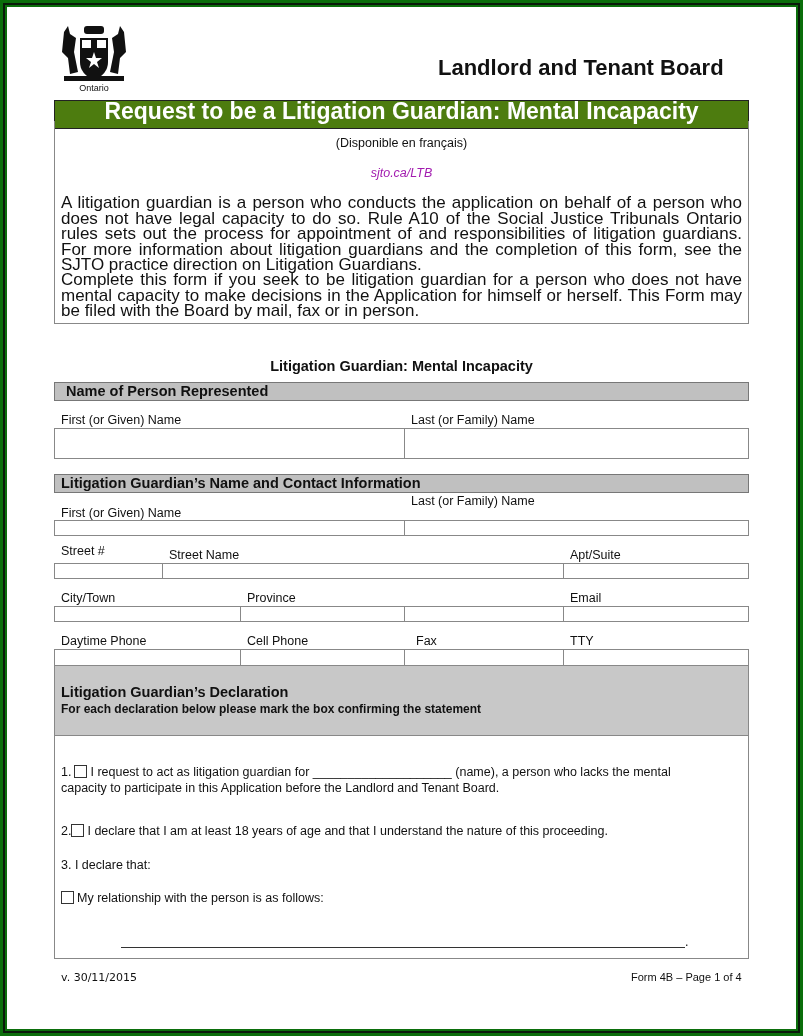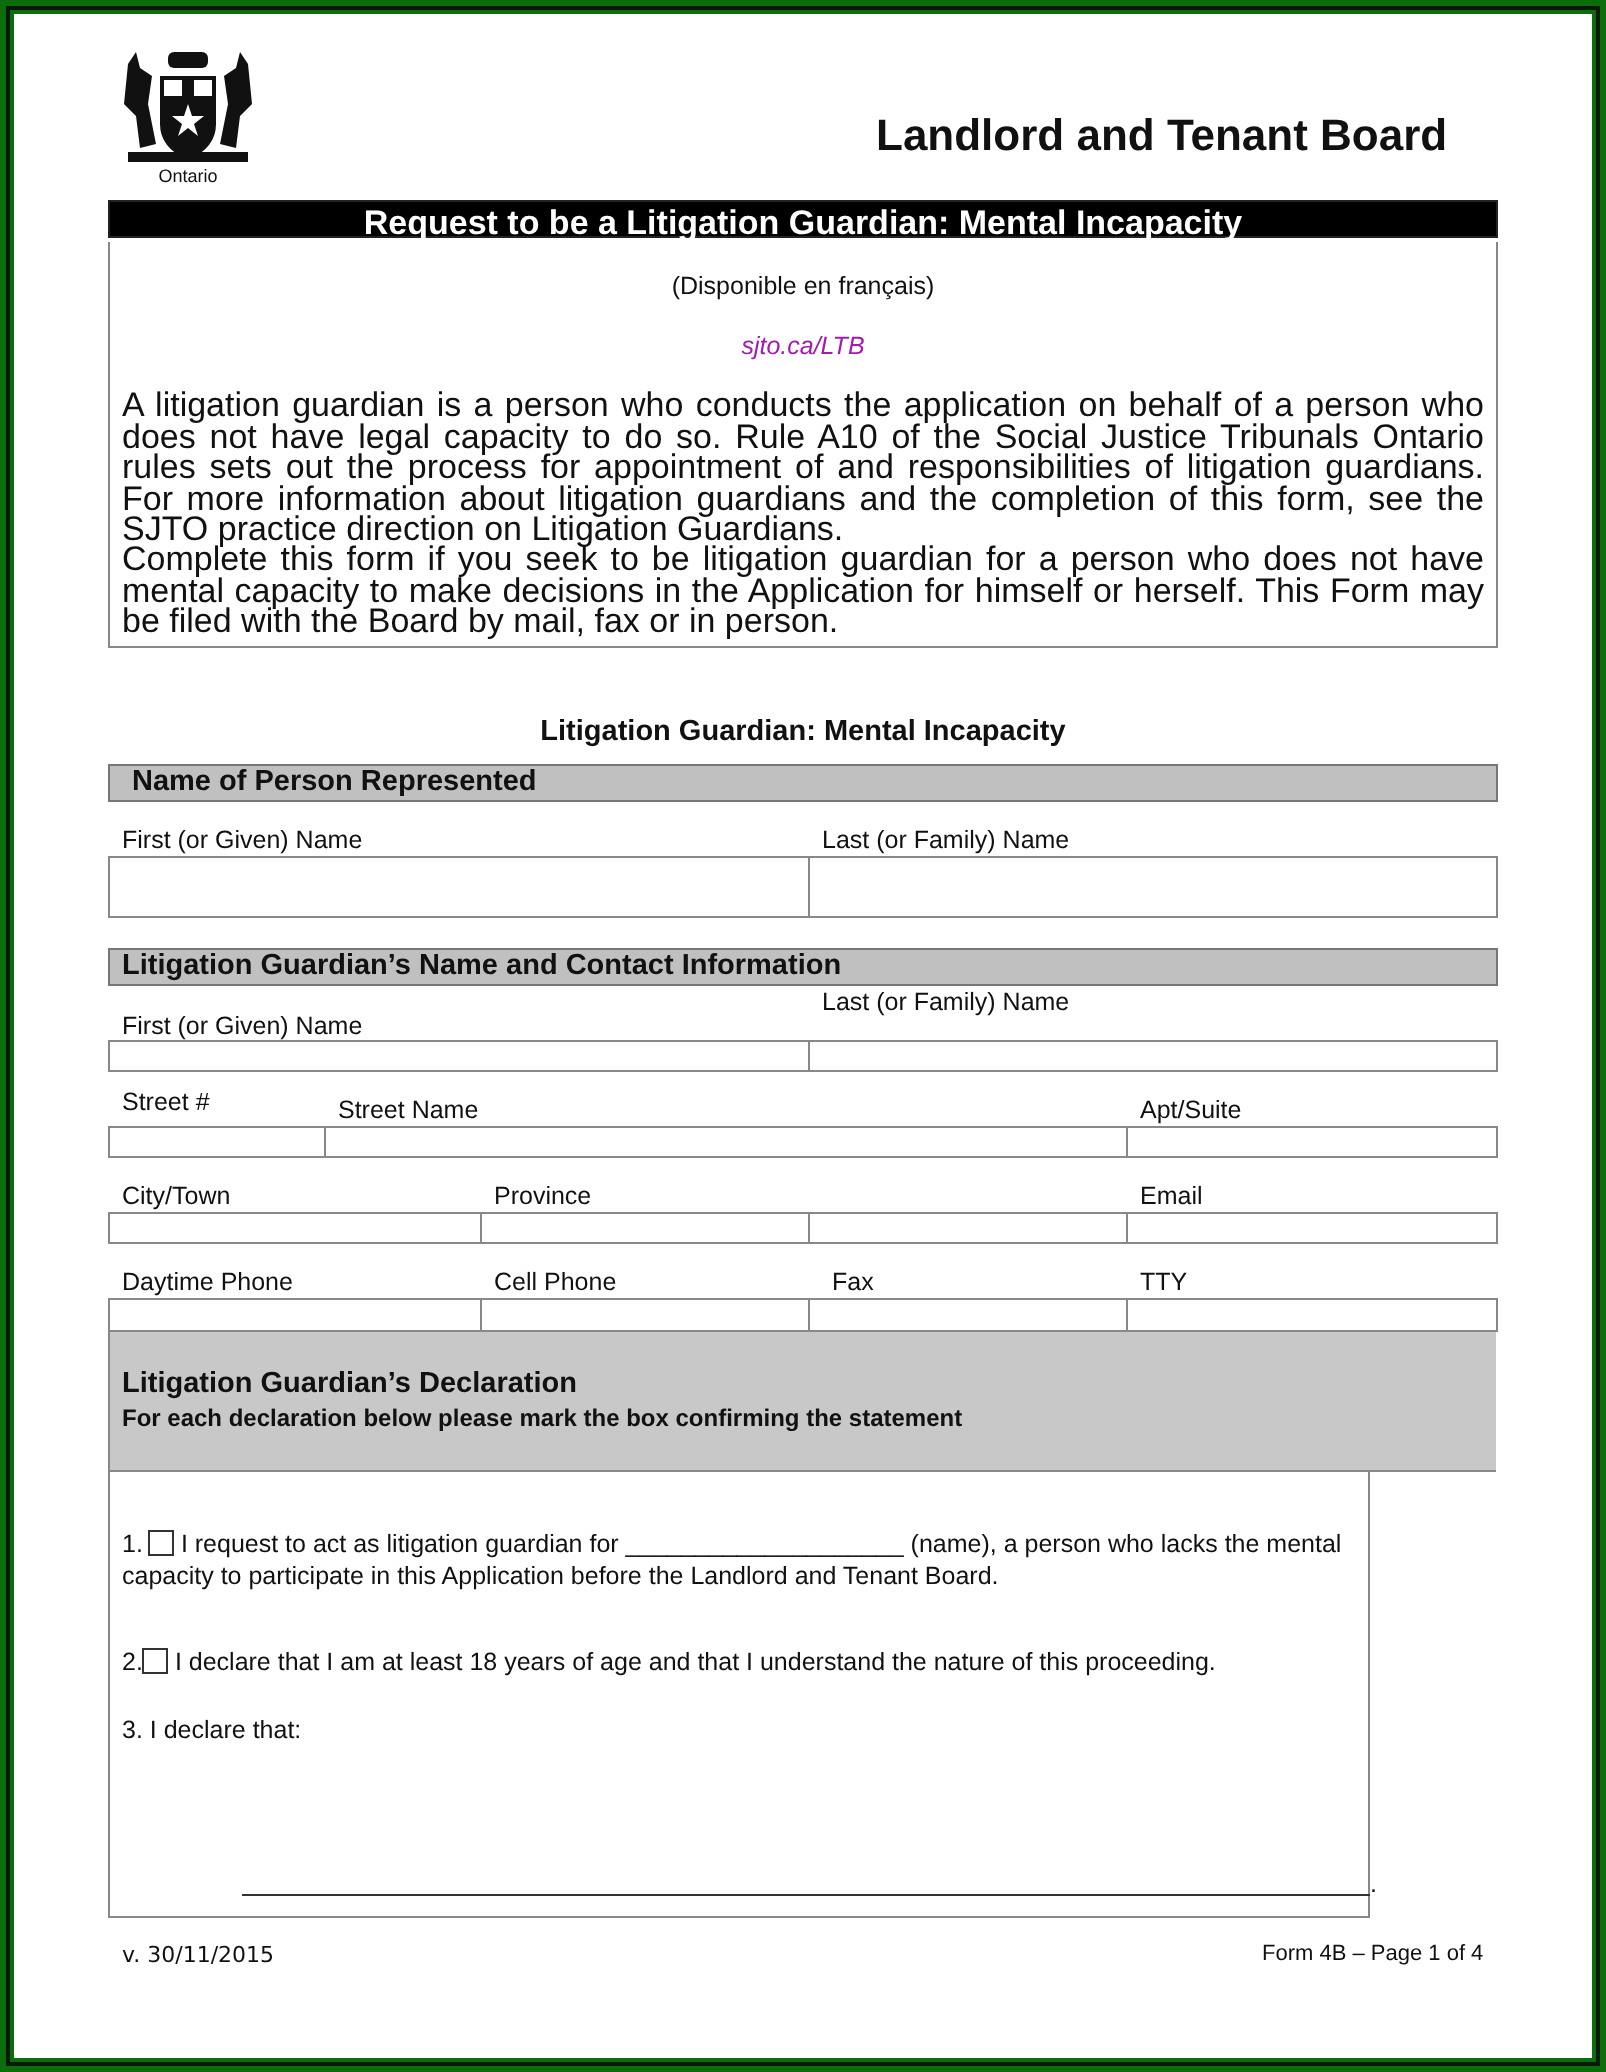--- a/index.html
+++ b/index.html
@@ -19,41 +19,41 @@
   }
   .frame-inner {
     position: absolute; left: 5px; top: 5px; width: 793px; height: 1026px;
     box-sizing: border-box; border: 2px solid #0b6e0b;
   }
   .abs { position: absolute; }
   .logo { left: 58px; top: 22px; width: 72px; height: 74px; }
   .logo-text { left: 58px; top: 83px; width: 72px; text-align: center; font-size: 9px; }
   .board-title { left: 438px; top: 55px; font-size: 22px; font-weight: bold; }
   .banner {
-    left: 54px; top: 100px; width: 695px; height: 19px;
-    background: #000000; color: #fff; font-weight: bold; font-size: 17px;
+    left: 54px; top: 100px; width: 695px; height: 29px;
+    background: #4d7c0f; color: #fff; font-weight: bold; font-size: 23px;
     text-align: center; line-height: 21px; box-sizing: border-box; border: 1px solid #222;
   }
   .intro-box {
     left: 54px; top: 121px; width: 695px; height: 203px;
     box-sizing: border-box; border: 1px solid #888; border-top: none;
   }
   .center-line { position: absolute; left: 0; width: 100%; text-align: center; font-size: 12.5px; }
   .link { color: #a21caf; font-style: italic; }
   .para { position: absolute; left: 6px; width: 681px; font-size: 17px; line-height: 15.5px; text-align: justify; }
   .section-title { left: 54px; top: 358px; width: 695px; text-align: center; font-weight: bold; font-size: 14.5px; }
   .sect-head {
     left: 54px; width: 695px; height: 19px; background: #c0c0c0;
     box-sizing: border-box; border: 1px solid #777;
     font-weight: bold; font-size: 14.5px; line-height: 17px; padding-left: 11px;
   }
   .lbl { font-size: 12.5px; }
   .field { box-sizing: border-box; border: 1px solid #888; background: #fff; }
   .decl-box {
-    left: 54px; top: 665px; width: 631px; height: 294px;
+    left: 54px; top: 665px; width: 695px; height: 294px;
     box-sizing: border-box; border: 1px solid #888;
   }
   .decl-head {
     position: absolute; left: 0; top: 0; width: 693px; height: 69px;
     background: #c8c8c8; border-bottom: 1px solid #888;
   }
   .decl-title { position: absolute; left: 6px; top: 18px; font-weight: bold; font-size: 14.5px; }
   .decl-sub { position: absolute; left: 6px; top: 36px; font-weight: bold; font-size: 12px; }
   .decl-text { position: absolute; left: 6px; font-size: 12.5px; line-height: 15.5px; }
   .cb {
@@ -140,18 +140,21 @@
     <div class="decl-sub">For each declaration below please mark the box confirming the statement</div>
   </div>
   <div class="decl-text" style="top:99px;">
     <span>1.</span><span class="cb"></span><span>I request to act as litigation guardian for ____________________ (name), a person who lacks the mental</span><br>
     <span>capacity to participate in this Application before the Landlord and Tenant Board.</span>
   </div>
   <div class="decl-text" style="top:158px;">
     <span>2.</span><span class="cb" style="margin-left:0;"></span><span>I declare that I am at least 18 years of age and that I understand the nature of this proceeding.</span>
   </div>
   <div class="decl-text" style="top:192px;">3. I declare that:</div>
+  <div class="decl-text" style="top:225px;">
+    <span class="cb" style="margin-left:0;"></span><span>My relationship with the person is as follows:</span>
+  </div>
   <div class="blank-line"></div>
   <div class="period">.</div>
 </div>
 
 <div class="abs footer-left">v. 30/11/2015</div>
 <div class="abs footer-right">Form 4B – Page 1 of 4</div>
 
 </body></html>

